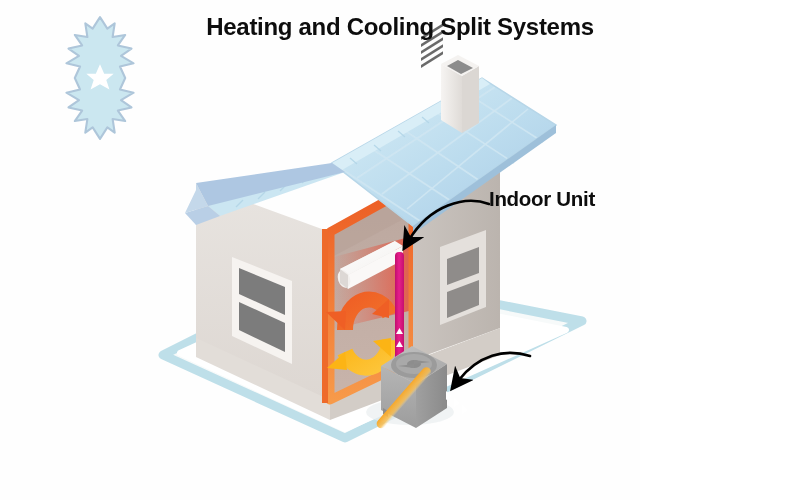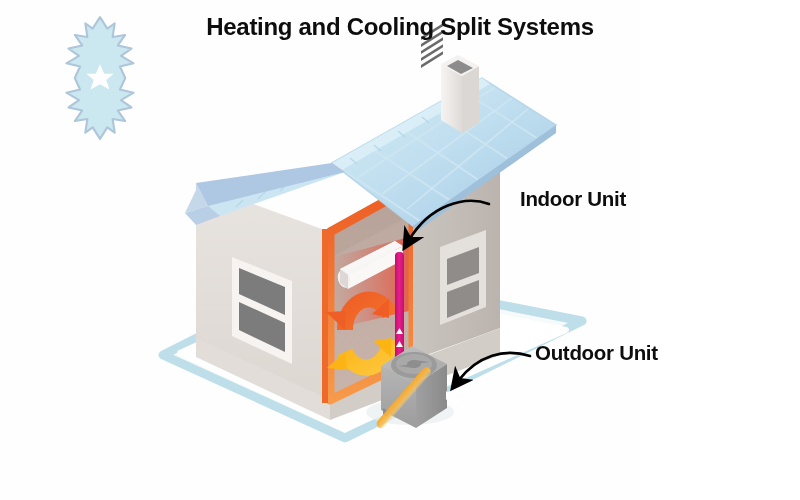--- a/index.html
+++ b/index.html
@@ -42,21 +42,21 @@
   }
   .callout-label {
     position: absolute;
     font-size: 20.5px;
     font-weight: bold;
     color: #0d0d0d;
     letter-spacing: -0.3px;
     white-space: nowrap;
     font-family: "Liberation Sans", sans-serif;
   }
-  #label-indoor { left: 489px; top: 187px; margin-left: 31px; }
+  #label-indoor { left: 489px; top: 187px; }
   #label-outdoor { left: 535px; top: 341px; }
 </style>
 </head>
 <body>
 
 <div id="stage">
 
   <svg id="scene-svg" viewBox="0 0 800 500" xmlns="http://www.w3.org/2000/svg">
     <defs>
       <linearGradient id="gradRoofRight" x1="0" y1="0" x2="1" y2="1">
@@ -309,15 +309,14 @@
     </g>
     <g>
       <path d="M 530 356 C 505 348 478 355 458 381" fill="none" stroke="#000000" stroke-width="2.6" stroke-linecap="round" marker-end="url(#arrowHead)"></path>
     </g>
   </svg>
 
   <div class="title-text">Heating and Cooling Split Systems</div>
 
   <div class="callout-label" id="label-indoor">Indoor Unit</div>
 
-  <div class="callout-label" id="label-outdoor">Outdoor Unit</div>
 
 </div>
 
 </body></html>

